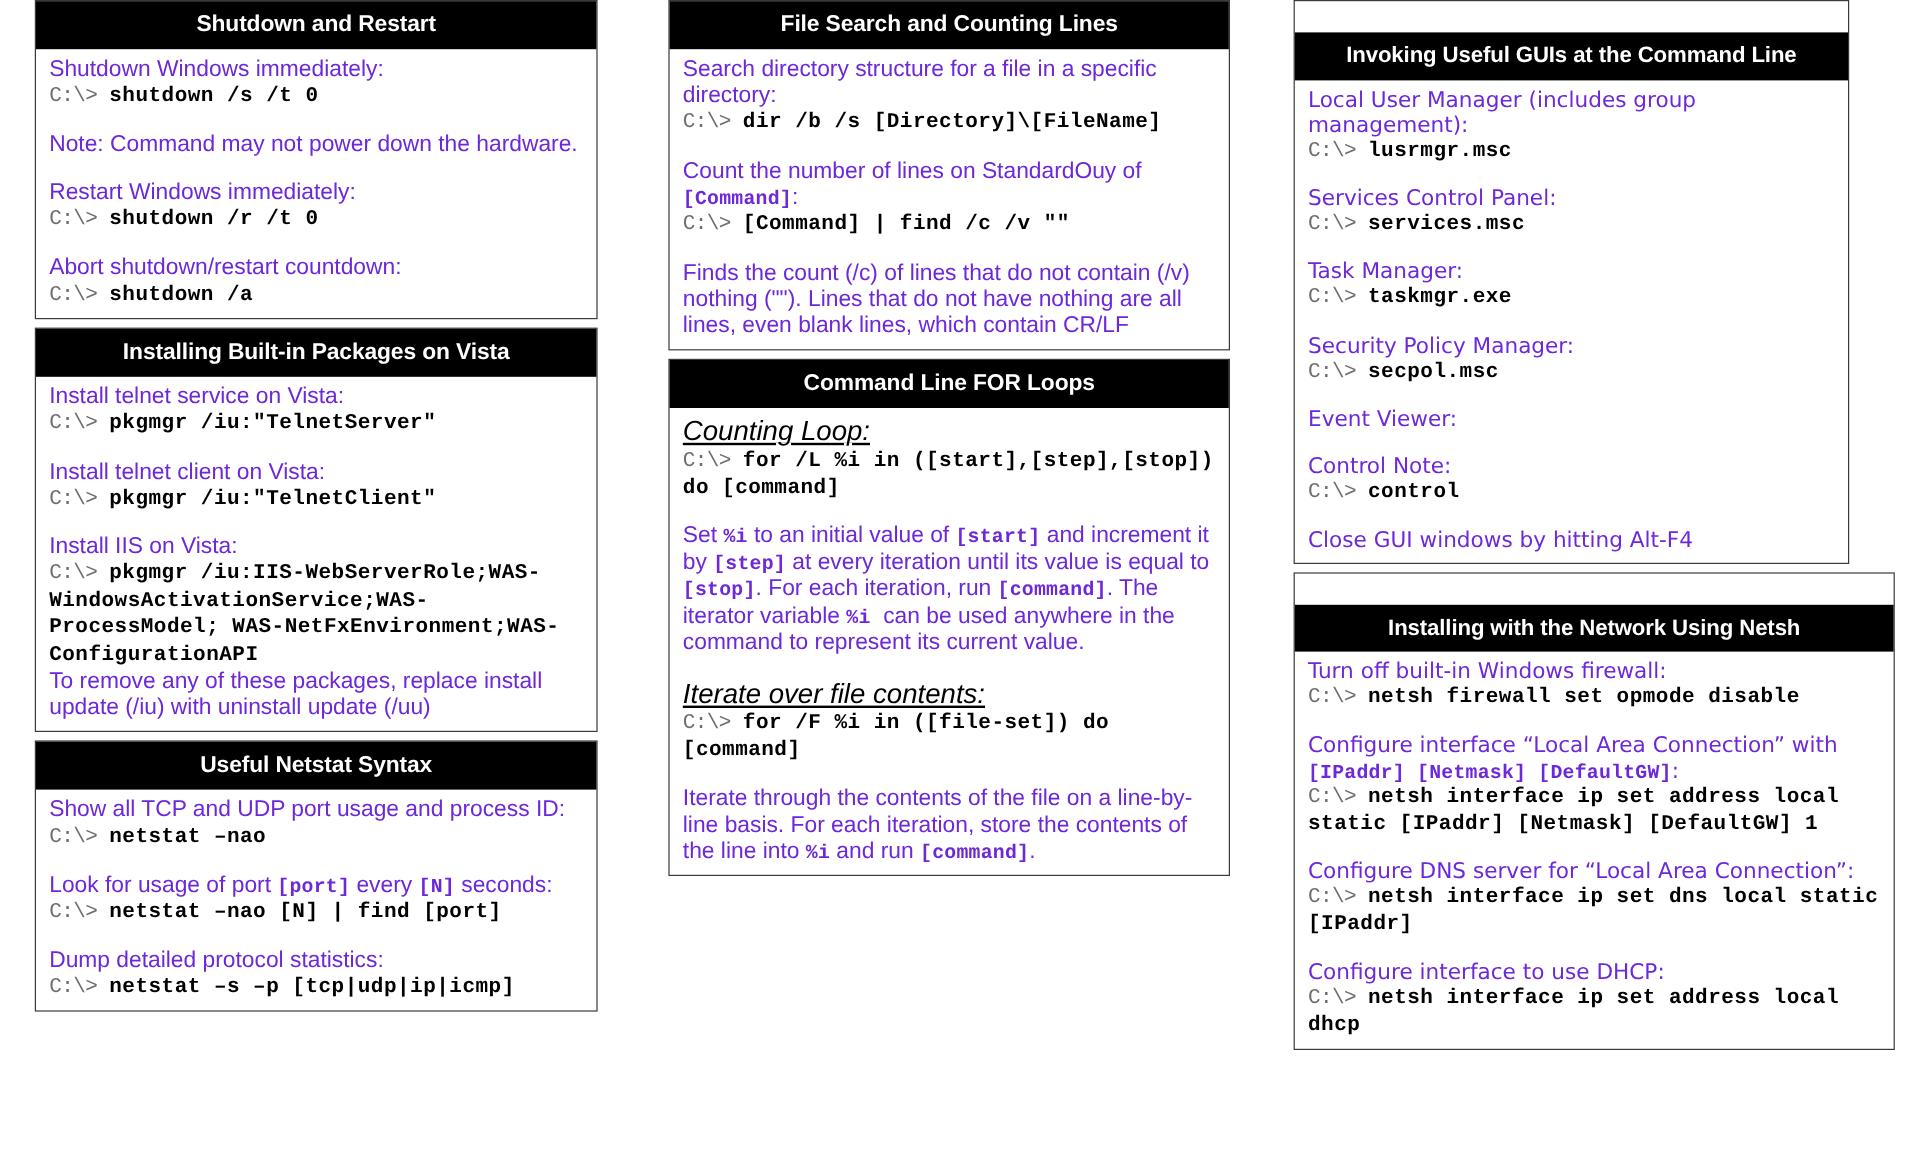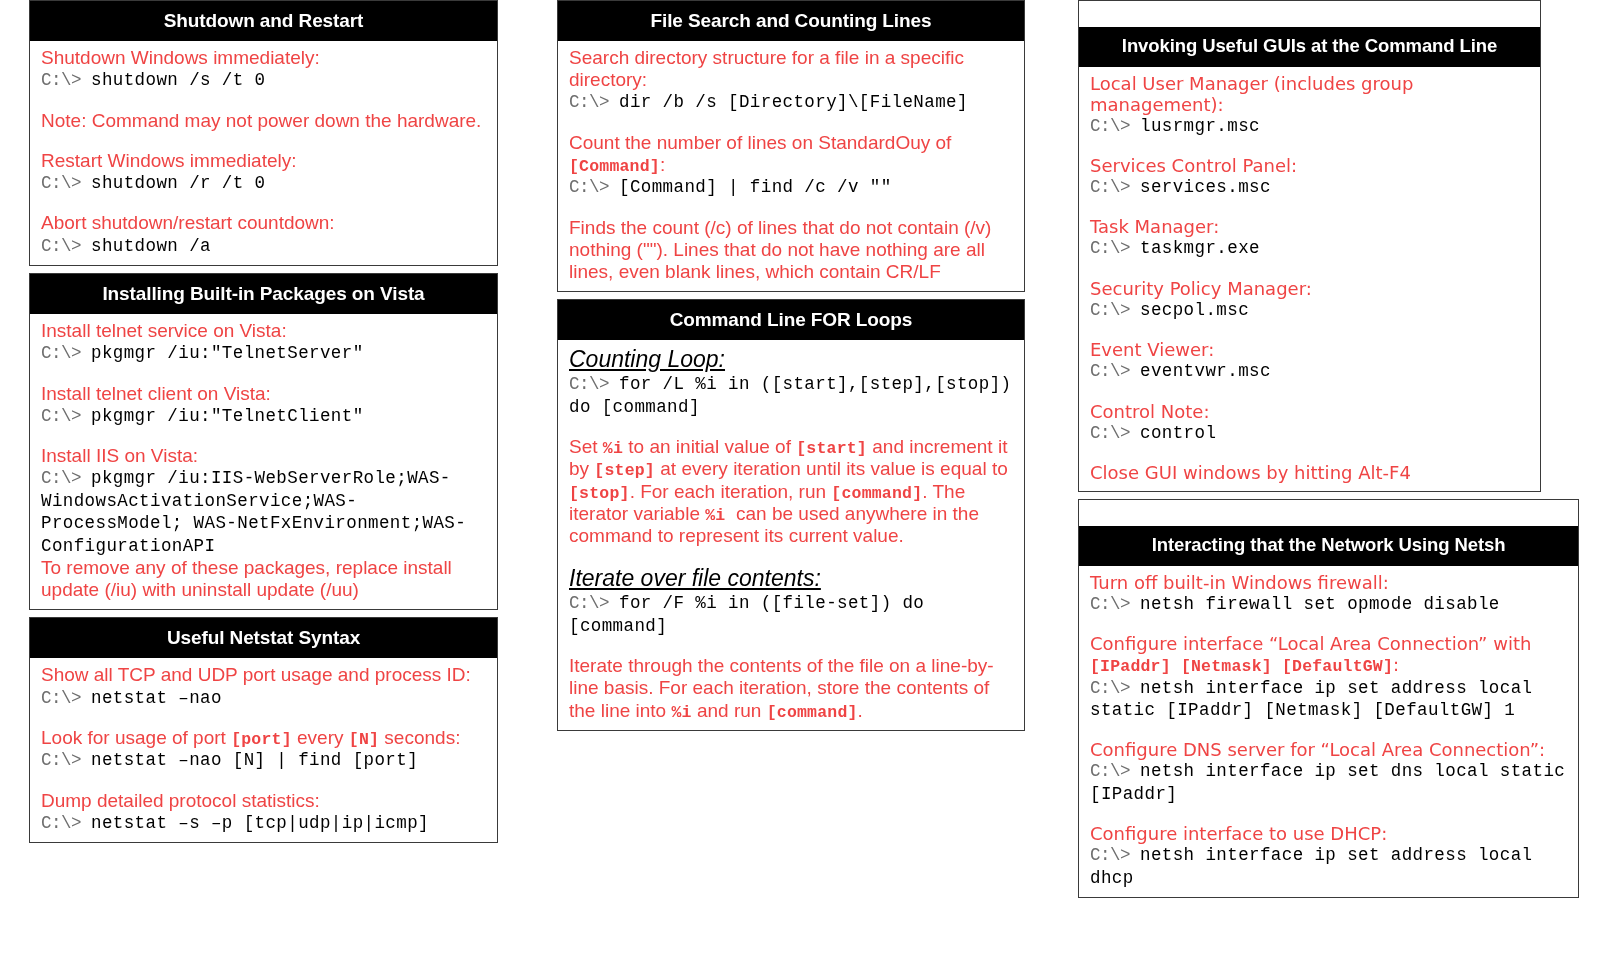--- a/index.html
+++ b/index.html
@@ -47,21 +47,21 @@
   }
   #col-3 .panel-header { font-size: 18.5px; margin-top: 26px; }
 
   .panel-body {
     padding: 6px 10px 8px 11px;
   }
 
   .desc {
     font-size: 19px;
     line-height: 1.17;
-    color: #ef4444;
+    color: #6d28d9;
     margin: 0;
   }
   .sub-head {
     font-size: 23px;
     line-height: 1.17;
     font-style: italic;
     text-decoration: underline;
     margin: 0;
   }
   .spacer { height: 18px; }
@@ -72,21 +72,21 @@
     line-height: 1.28;
     margin: 0;
     word-break: break-word;
   }
   .prompt {
     color: #6e6e6e;
     font-weight: normal;
     letter-spacing: -0.5px;
   }
   .cmd b {
-    font-weight: normal;
+    font-weight: bold;
     letter-spacing: 0.4px;
     text-align: center;
   }
   code.inl {
     font-family: "Liberation Mono", "DejaVu Sans Mono", monospace;
     font-size: 16.5px;
     font-weight: bold;
     letter-spacing: 0.2px;
   }
 
@@ -180,30 +180,29 @@
           <p class="desc">Services Control Panel:</p>
           <p class="cmd"><span class="prompt">C:\&gt; </span><b>services.msc</b></p>
           <div class="spacer"></div>
           <p class="desc">Task Manager:</p>
           <p class="cmd"><span class="prompt">C:\&gt; </span><b>taskmgr.exe</b></p>
           <div class="spacer"></div>
           <p class="desc">Security Policy Manager:</p>
           <p class="cmd"><span class="prompt">C:\&gt; </span><b>secpol.msc</b></p>
           <div class="spacer"></div>
           <p class="desc">Event Viewer:</p>
-          <p class="cmd"><span class="prompt">C:\&gt; </span><b>eventvwr.msc</b></p>
           <div class="spacer"></div>
           <p class="desc">Control Note:</p>
           <p class="cmd"><span class="prompt">C:\&gt; </span><b>control</b></p>
           <div class="spacer"></div>
           <p class="desc">Close GUI windows by hitting Alt-F4</p>
         </div>
       </div>
       <div class="panel">
-        <div class="panel-header">Interacting that the Network Using Netsh</div>
+        <div class="panel-header">Installing with the Network Using Netsh</div>
         <div class="panel-body">
           <p class="desc">Turn off built-in Windows firewall:</p>
           <p class="cmd"><span class="prompt">C:\&gt; </span><b>netsh firewall set opmode disable</b></p>
           <div class="spacer"></div>
           <p class="desc">Configure interface “Local Area Connection” with <code class="inl">[IPaddr] [Netmask] [DefaultGW]</code>:</p>
           <p class="cmd"><span class="prompt">C:\&gt; </span><b>netsh interface ip set address local static [IPaddr] [Netmask] [DefaultGW] 1</b></p>
           <div class="spacer"></div>
           <p class="desc">Configure DNS server for “Local Area Connection”:</p>
           <p class="cmd"><span class="prompt">C:\&gt; </span><b>netsh interface ip set dns local static [IPaddr]</b></p>
           <div class="spacer"></div>

